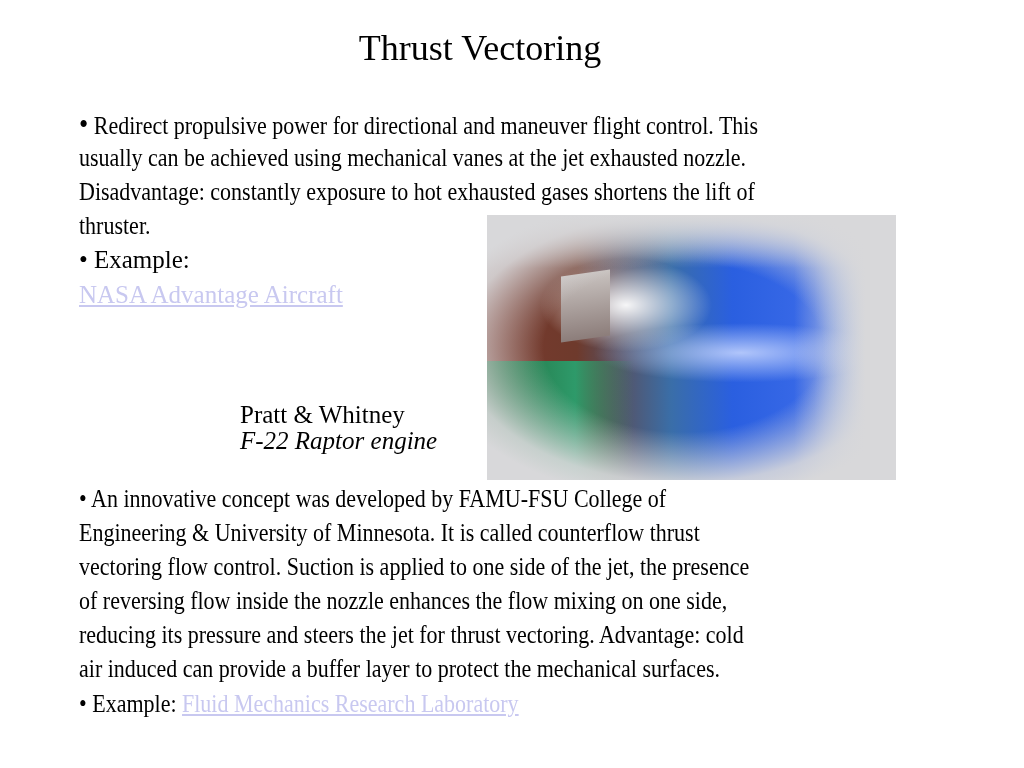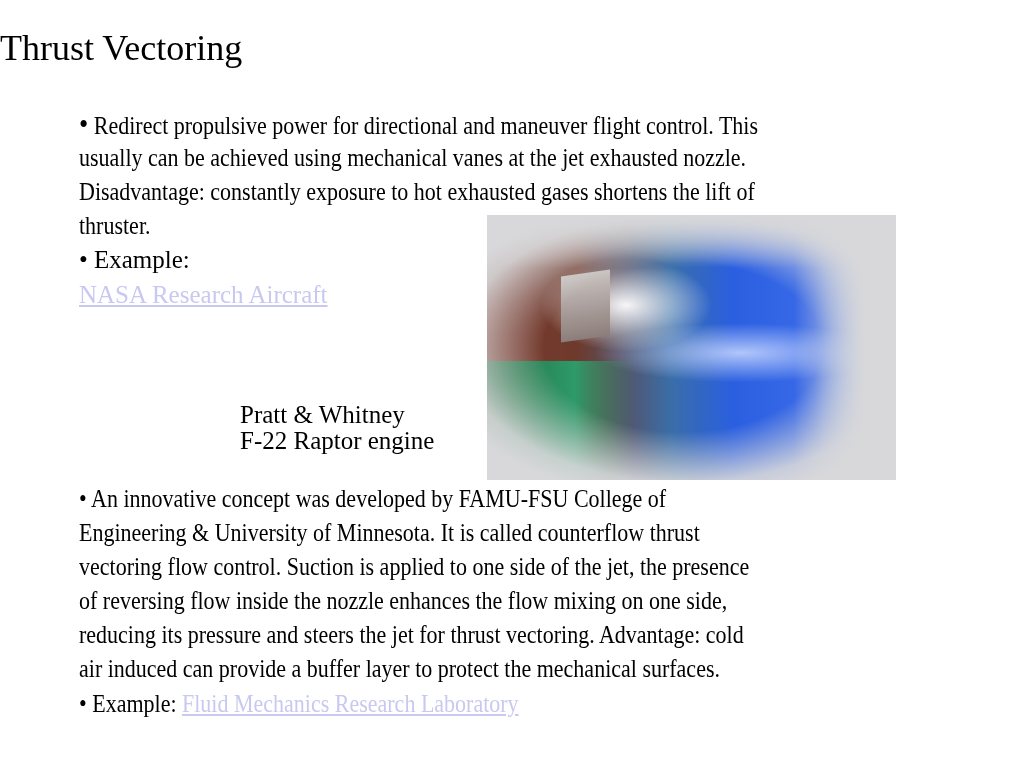--- a/index.html
+++ b/index.html
@@ -1,18 +1,18 @@
 <!DOCTYPE html>
 <html><head>
 <meta charset="utf-8">
 <style>
   html, body { margin: 0; padding: 0; background: #ffffff; }
   body { width: 1024px; height: 768px; position: relative; overflow: hidden;
          font-family: "Liberation Serif", "DejaVu Serif", serif; color: #000; }
-  .title { position: absolute; left: 0; width: 960px; top: 26px; text-align: left;
+  .title { position: absolute; left: 0; width: 960px; top: 26px; text-align: center;
            font-size: 36px; line-height: 44px; }
   .line { position: absolute; left: 79px; font-size: 25px; line-height: 34px; white-space: nowrap;
           transform-origin: left top; }
   .link { color: #c8c8f0; text-decoration: underline; text-decoration-color: #c8c8f0; cursor: pointer; }
   .caption { position: absolute; left: 240px; font-size: 25px; line-height: 34px; white-space: nowrap; }
   .photo { position: absolute; left: 487px; top: 215px; width: 409px; height: 265px;
            background: #d8d8da; overflow: hidden; }
   .photo .scene { position: absolute; inset: 0;
      background:
        radial-gradient(ellipse 30% 25% at 34% 34%, rgba(255,255,255,0.95), rgba(255,255,255,0) 70%),
@@ -38,34 +38,34 @@
 
 <div class="line" style="top:107px; transform:scaleX(0.88);">
   <span style="font-size:30px;">•</span>
   <span>Redirect propulsive power for directional and maneuver flight control.  This</span>
 </div>
 <div class="line" style="top:141px; transform:scaleX(0.88);">usually can be achieved using mechanical vanes at the jet exhausted nozzle.</div>
 <div class="line" style="top:175px; transform:scaleX(0.88);">Disadvantage: constantly exposure to hot exhausted gases shortens the lift of</div>
 <div class="line" style="top:209px; transform:scaleX(0.88);">thruster.</div>
 <div class="line" style="top:243px;">• Example:</div>
 <div class="line" style="top:278px;">
-  <a class="link">NASA Research Aircraft</a>
+  <a class="link">NASA Advantage Aircraft</a>
 </div>
 
 <div class="photo">
   <div class="scene"></div>
   <div class="green"></div>
   <div class="nozzle"></div>
   <div class="topfade"></div>
   <div class="rightfade"></div>
   <div class="vignette"></div>
 </div>
 
 <div class="caption" style="top:390px;margin-top:8px;">Pratt &amp; Whitney</div>
-<div class="caption" style="top:424px;">F-22 Raptor engine</div>
+<div class="caption" style="top:424px;font-style:italic;">F-22 Raptor engine</div>
 
 <div class="line" style="top:482px; transform:scaleX(0.88);">• An innovative concept was developed by FAMU-FSU College of</div>
 <div class="line" style="top:516px; transform:scaleX(0.88);">Engineering &amp; University of Minnesota.  It is called counterflow thrust</div>
 <div class="line" style="top:550px; transform:scaleX(0.88);">vectoring flow control.  Suction is applied to one side of the jet, the presence</div>
 <div class="line" style="top:584px; transform:scaleX(0.88);">of reversing flow inside the nozzle enhances the flow mixing on one side,</div>
 <div class="line" style="top:618px; transform:scaleX(0.88);">reducing its pressure and steers the jet for thrust vectoring.  Advantage: cold</div>
 <div class="line" style="top:652px; transform:scaleX(0.88);">air induced can provide a buffer layer to protect the mechanical surfaces.</div>
 <div class="line" style="top:687px; transform:scaleX(0.88);">
   <span>• Example:</span>
   <a class="link">Fluid Mechanics Research Laboratory</a>

